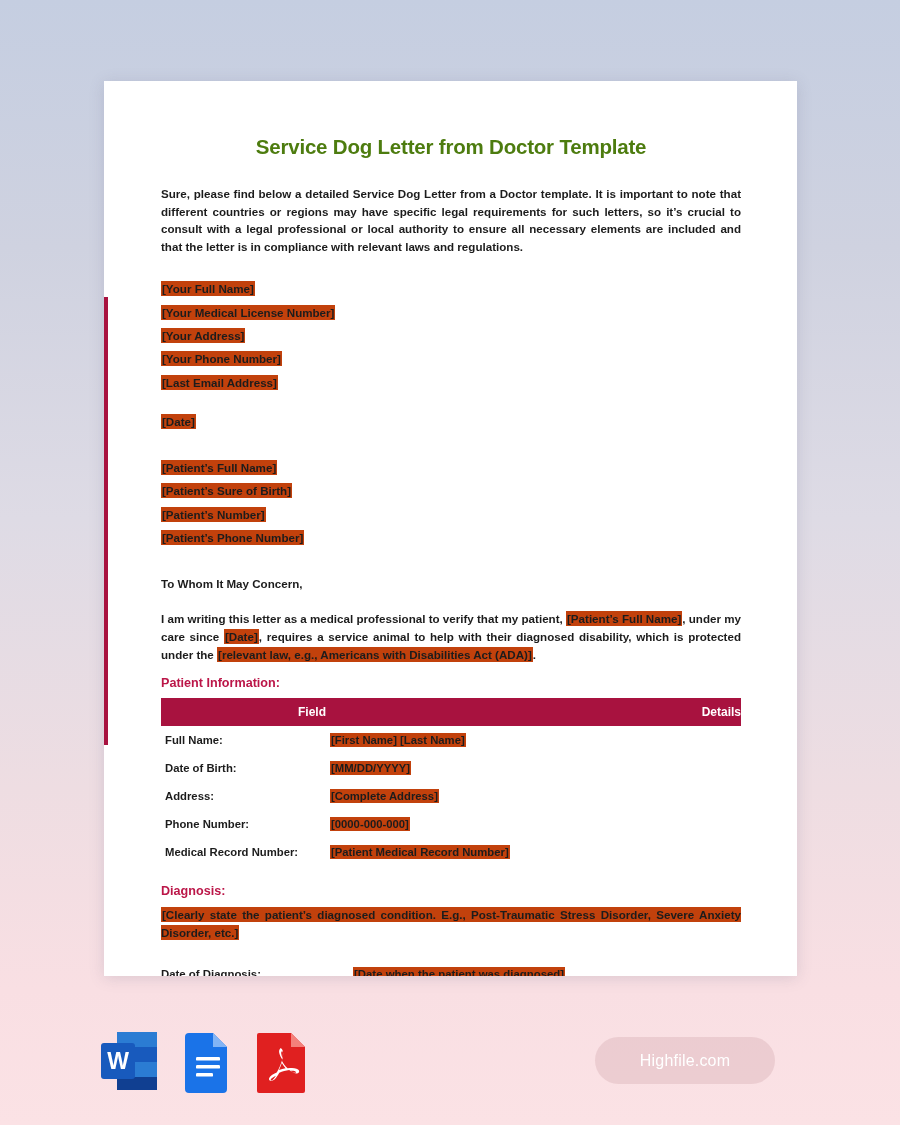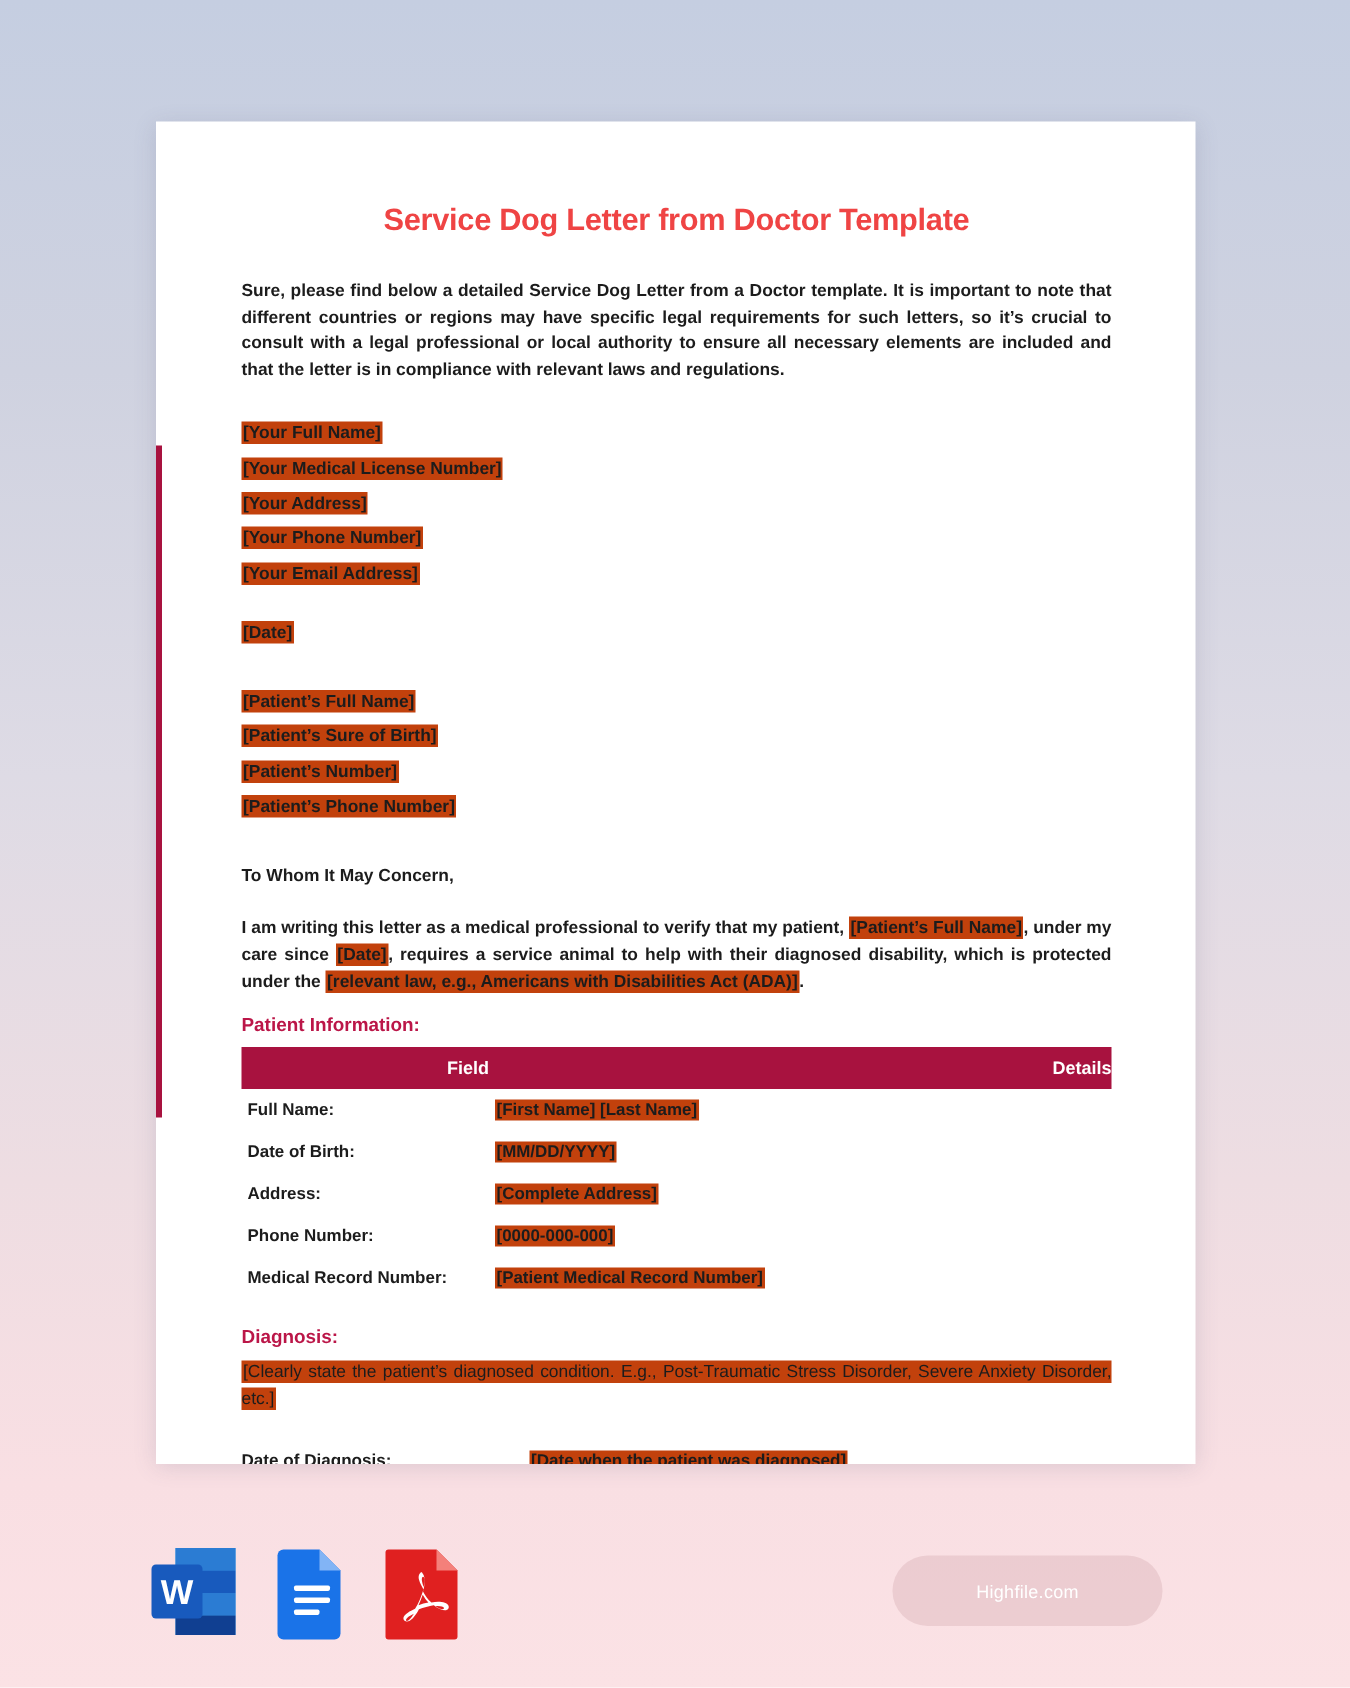--- a/index.html
+++ b/index.html
@@ -37,21 +37,21 @@
     background: #a8123f;
   }
 
   .doc-inner {
     position: absolute;
     left: 57px; top: 0;
     width: 580px;
   }
 
   .doc-title {
-    color: #ef4444;
+    color: #4d7c0f;
     font-size: 20.5px;
     font-weight: bold;
     text-align: center;
     margin-top: 54px;
     letter-spacing: -0.2px;
   }
 
   .intro {
     margin-top: 26px;
     font-size: 11.6px;
@@ -120,21 +120,21 @@
     vertical-align: top;
     font-weight: 600;
   }
   table.info-table tbody td.fieldname { font-weight: bold; }
 
   .diag-text {
     font-size: 11.6px;
     line-height: 18px;
     color: #1c1c1c;
     text-align: justify;
-    font-weight: 400;
+    font-weight: 700;
     margin-top: 2px;
   }
 
   .diag-date-row {
     margin-top: 26px;
     display: flex;
     font-size: 11.4px;
     color: #1c1c1c;
     font-weight: 600;
   }
@@ -162,21 +162,21 @@
     left: 595px; top: 1037px;
     width: 180px; height: 47px;
     border-radius: 24px;
     background: rgba(215,175,180,.40);
     display: flex;
     align-items: center;
     justify-content: center;
   }
   .brand-pill span {
     color: #ffffff;
-    font-size: 12px;
+    font-size: 16px;
     letter-spacing: .2px;
   }
 </style>
 </head>
 <body>
 
 <div class="page">
 
   <div class="accent-bar"></div>
 
@@ -184,21 +184,21 @@
 
     <div class="doc-title">Service Dog Letter from Doctor Template</div>
 
     <div class="intro">Sure, please find below a detailed Service Dog Letter from a Doctor template. It is important to note that different countries or regions may have specific legal requirements for such letters, so it’s crucial to consult with a legal professional or local authority to ensure all necessary elements are included and that the letter is in compliance with relevant laws and regulations.</div>
 
     <div class="ph-block">
       <div class="ph-line"><span class="hl">[Your Full Name]</span></div>
       <div class="ph-line"><span class="hl">[Your Medical License Number]</span></div>
       <div class="ph-line"><span class="hl">[Your Address]</span></div>
       <div class="ph-line"><span class="hl">[Your Phone Number]</span></div>
-      <div class="ph-line"><span class="hl">[Your Email Address]</span></div>
+      <div class="ph-line"><span class="hl">[Last Email Address]</span></div>
     </div>
 
     <div class="gap"></div>
 
     <div class="ph-block" style="margin-top:8px">
       <div class="ph-line"><span class="hl">[Date]</span></div>
     </div>
 
     <div class="ph-block" style="margin-top:23px">
       <div class="ph-line"><span class="hl">[Patient’s Full Name]</span></div>

